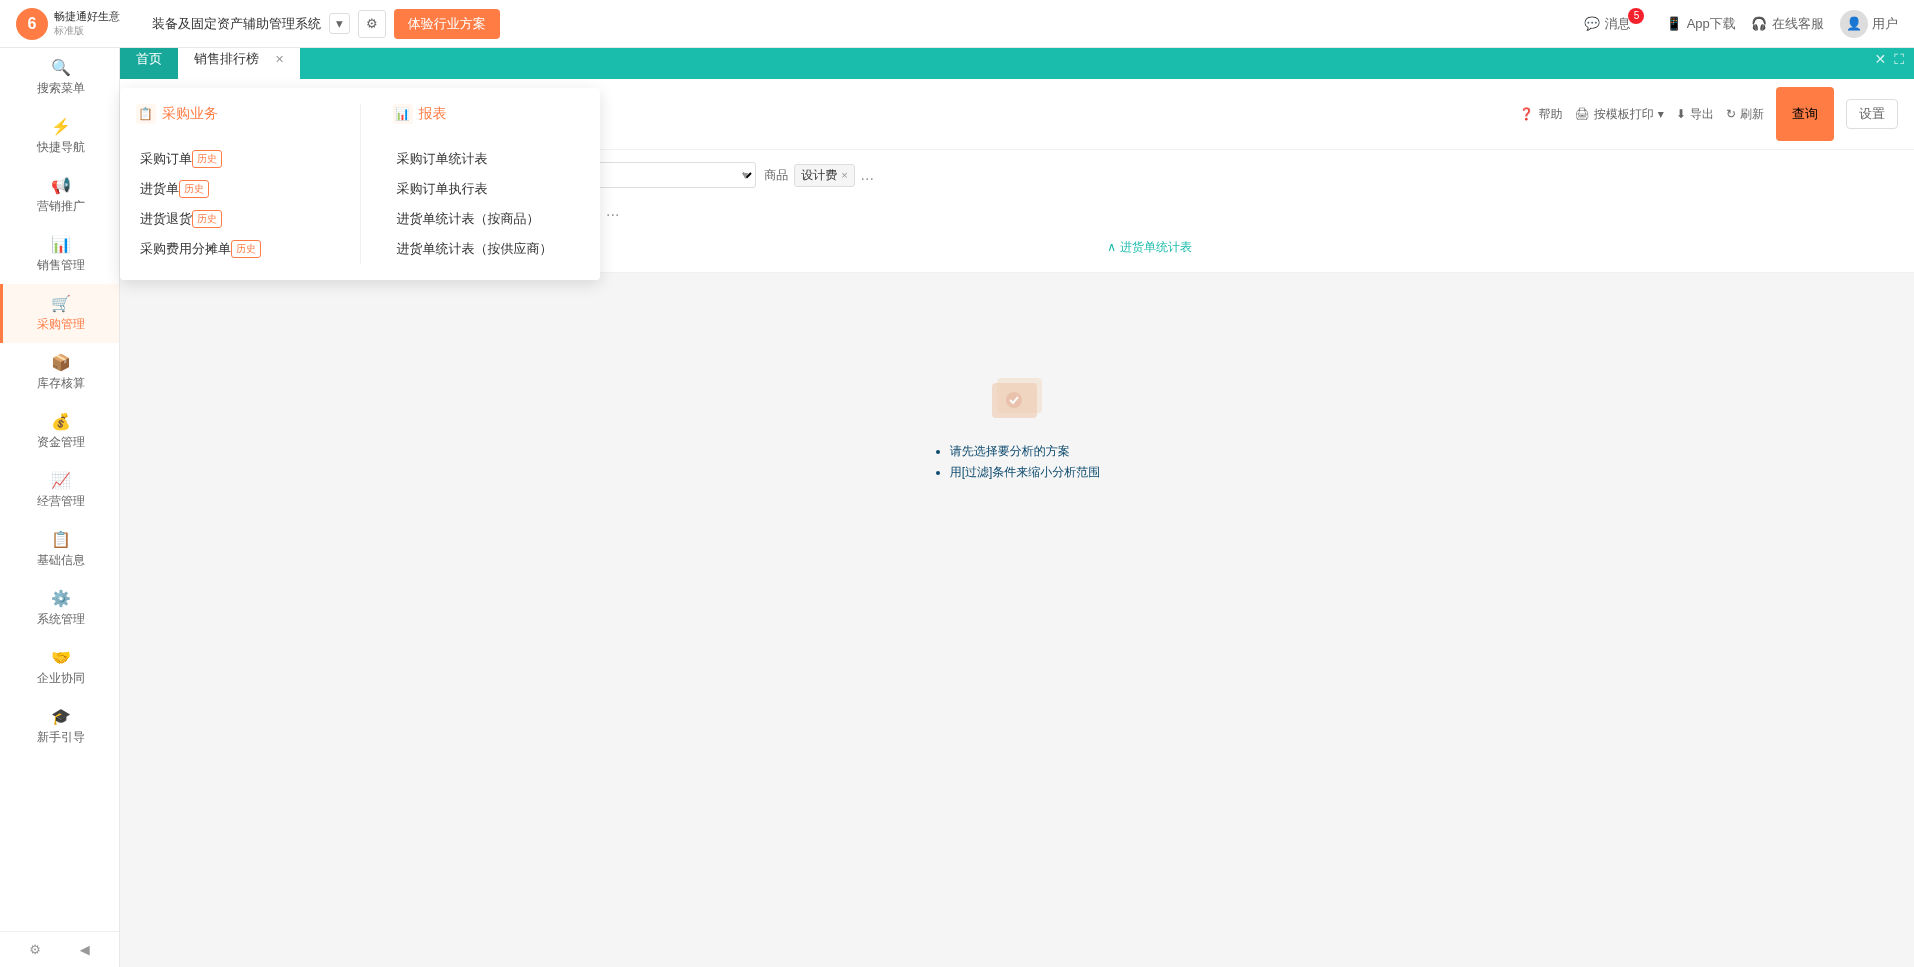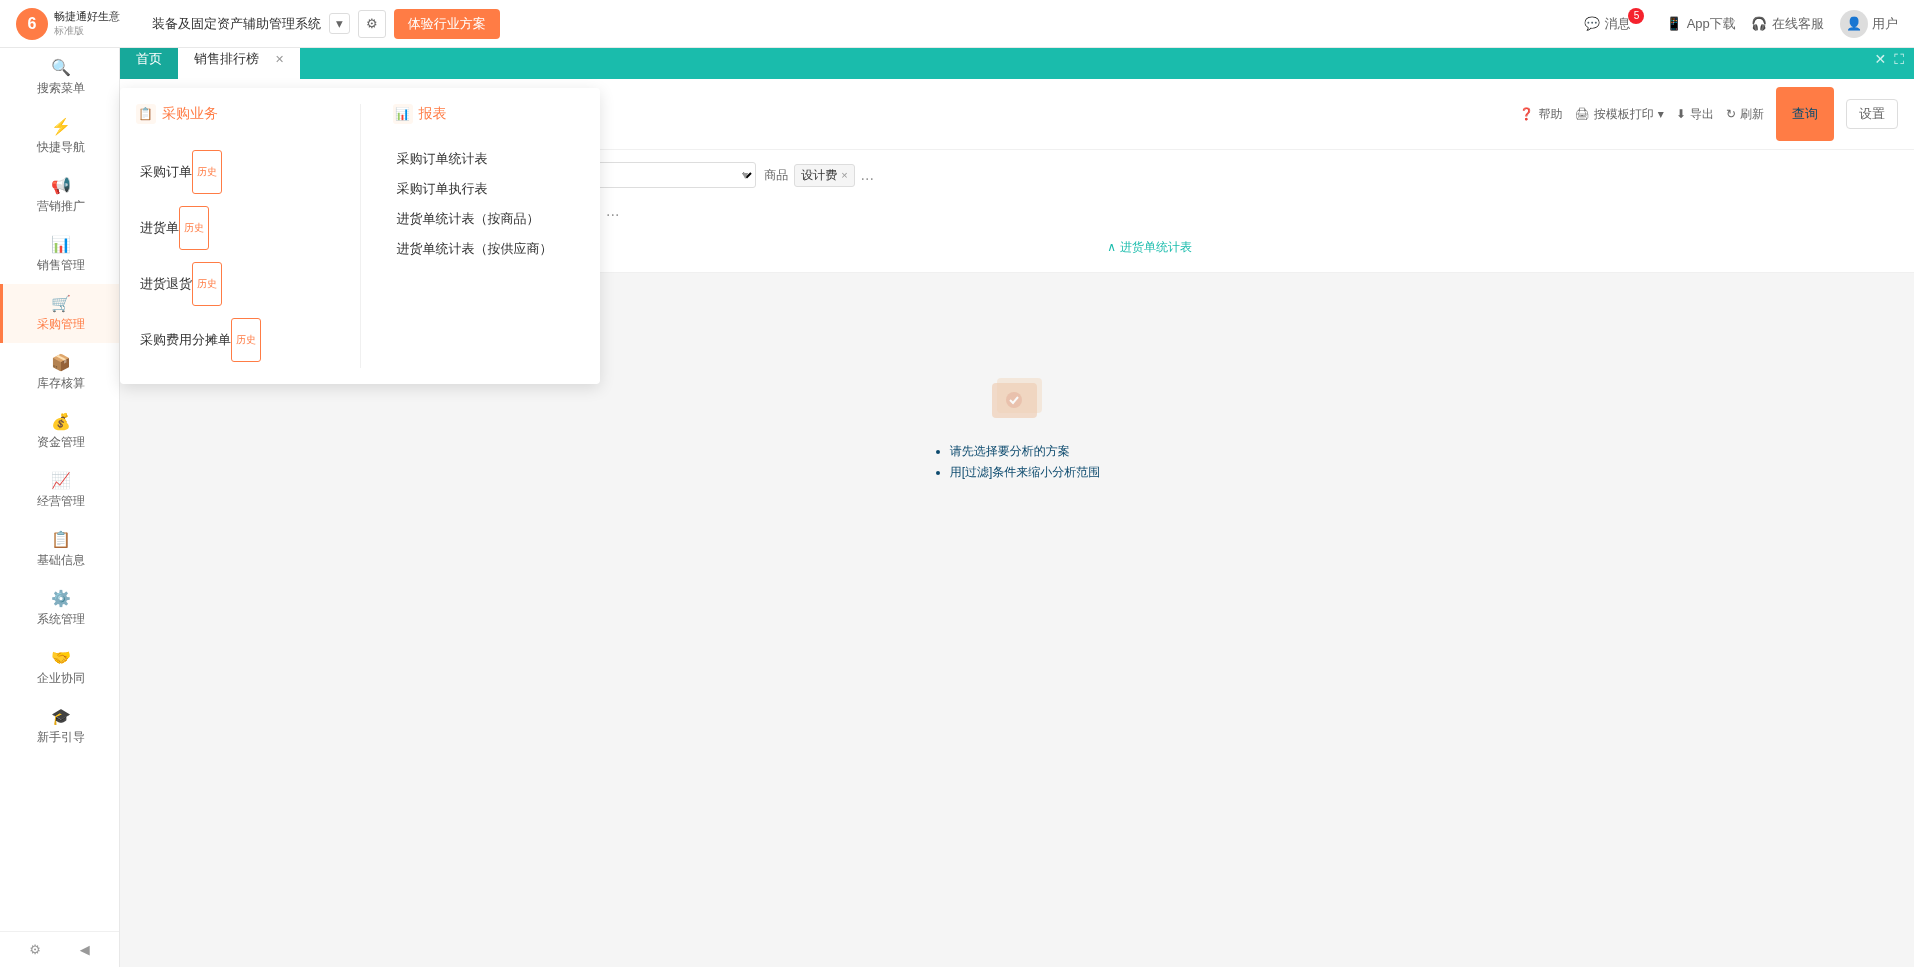--- a/index.html
+++ b/index.html
@@ -201,21 +201,21 @@
     .toolbar-btn {
       display: flex;
       align-items: center;
       gap: 4px;
       color: #666;
       cursor: pointer;
       font-size: 12px;
     }
     .btn-orange {
       background: #ff7c45;
-      color: #0c4a6e;
+      color: #000000;
       padding: 18px 16px;
       border-radius: 4px;
       cursor: pointer;
       font-size: 13px;
     }
     .btn-white {
       background: #fff;
       color: #666;
       padding: 5px 12px;
       border-radius: 4px;
@@ -340,21 +340,21 @@
       padding: 6px 4px;
       cursor: pointer;
       font-size: 13px;
       color: #333;
     }
     .history-badge {
       background: #fff;
       border: 1px solid #ff7c45;
       color: #ff7c45;
       font-size: 10px;
-      padding: 14px 4px;
+      padding: 1px 4px;
       border-radius: 3px;
     }
     .menu-divider {
       width: 1px;
       background: #f0f0f0;
       margin: 0 8px;
     }
     .section-icon {
       width: 20px; height: 20px;
       background: #fff7f0;

